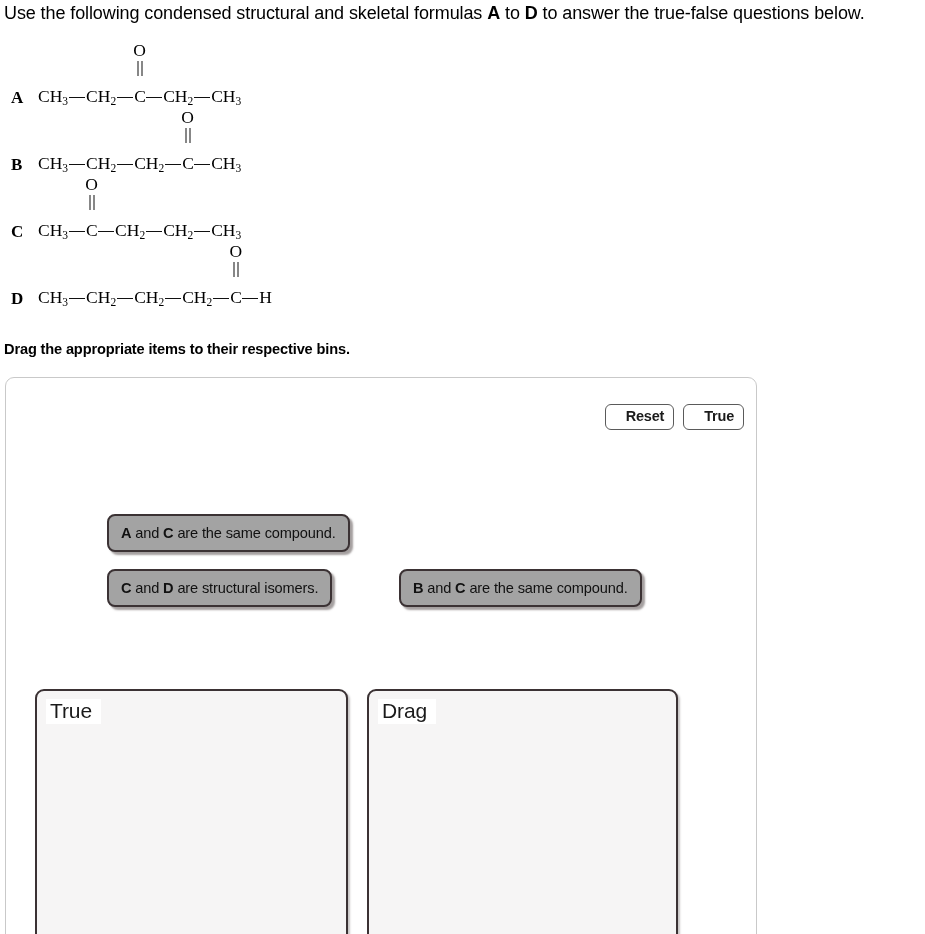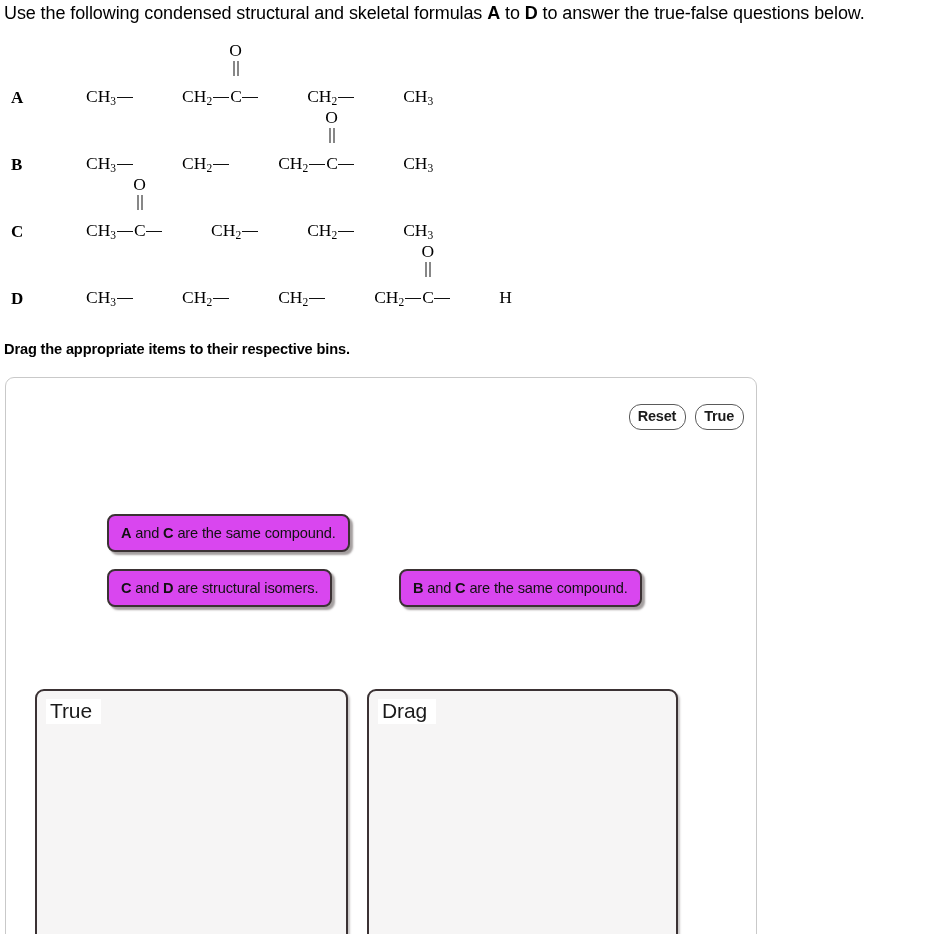--- a/index.html
+++ b/index.html
@@ -49,21 +49,21 @@
     font-size: 17px;
     font-family: "Liberation Serif", serif;
   }
   .chain {
     position: absolute;
     left: 38px;
     white-space: nowrap;
     font-size: 17.5px;
     font-family: "Liberation Serif", serif;
   }
-  .chain .grp { position: relative; margin-left: 48px; }
+  .chain .grp { position: relative; }
   .chain sub {
     font-size: 11.5px;
     vertical-align: -0.27em;
     line-height: 0;
   }
   .bond {
     display: inline-block;
     width: 16px;
     height: 1px;
     background: #111;
@@ -131,46 +131,46 @@
   
   #panel-toolbar {
     position: absolute;
     right: 12px;
     top: 26px;
     display: flex;
     gap: 9px;
   }
   .tool-button {
     border: 1px solid #5a5a5a;
-    border-radius: 12px;
+    border-radius: 6px;
     background: #ffffff;
     font-family: "Liberation Sans", sans-serif;
     font-size: 14.5px;
     font-weight: bold;
     color: #1b1b1b;
-    padding: 3px 9px 4px 8px;
+    padding: 3px 9px 4px 20px;
     line-height: 17px;
     cursor: pointer;
     letter-spacing: -0.2px;
   }
 
   
   #drag-items {
     position: absolute;
     left: 101px;
     top: 136px;
     width: 560px;
   }
   .drag-row {
     position: relative;
     height: 55px;
   }
   .drag-item {
     position: absolute;
-    background: #d946ef;
+    background: #a3a3a3;
     border: 2px solid #3b3234;
     border-radius: 8px;
     box-shadow: 3px 3px 2px rgba(90, 80, 80, 0.55);
     font-size: 14.6px;
     color: #111111;
     padding: 8px 12px 9px 12px;
     box-sizing: border-box;
     height: 38px;
     line-height: 19px;
     white-space: nowrap;

